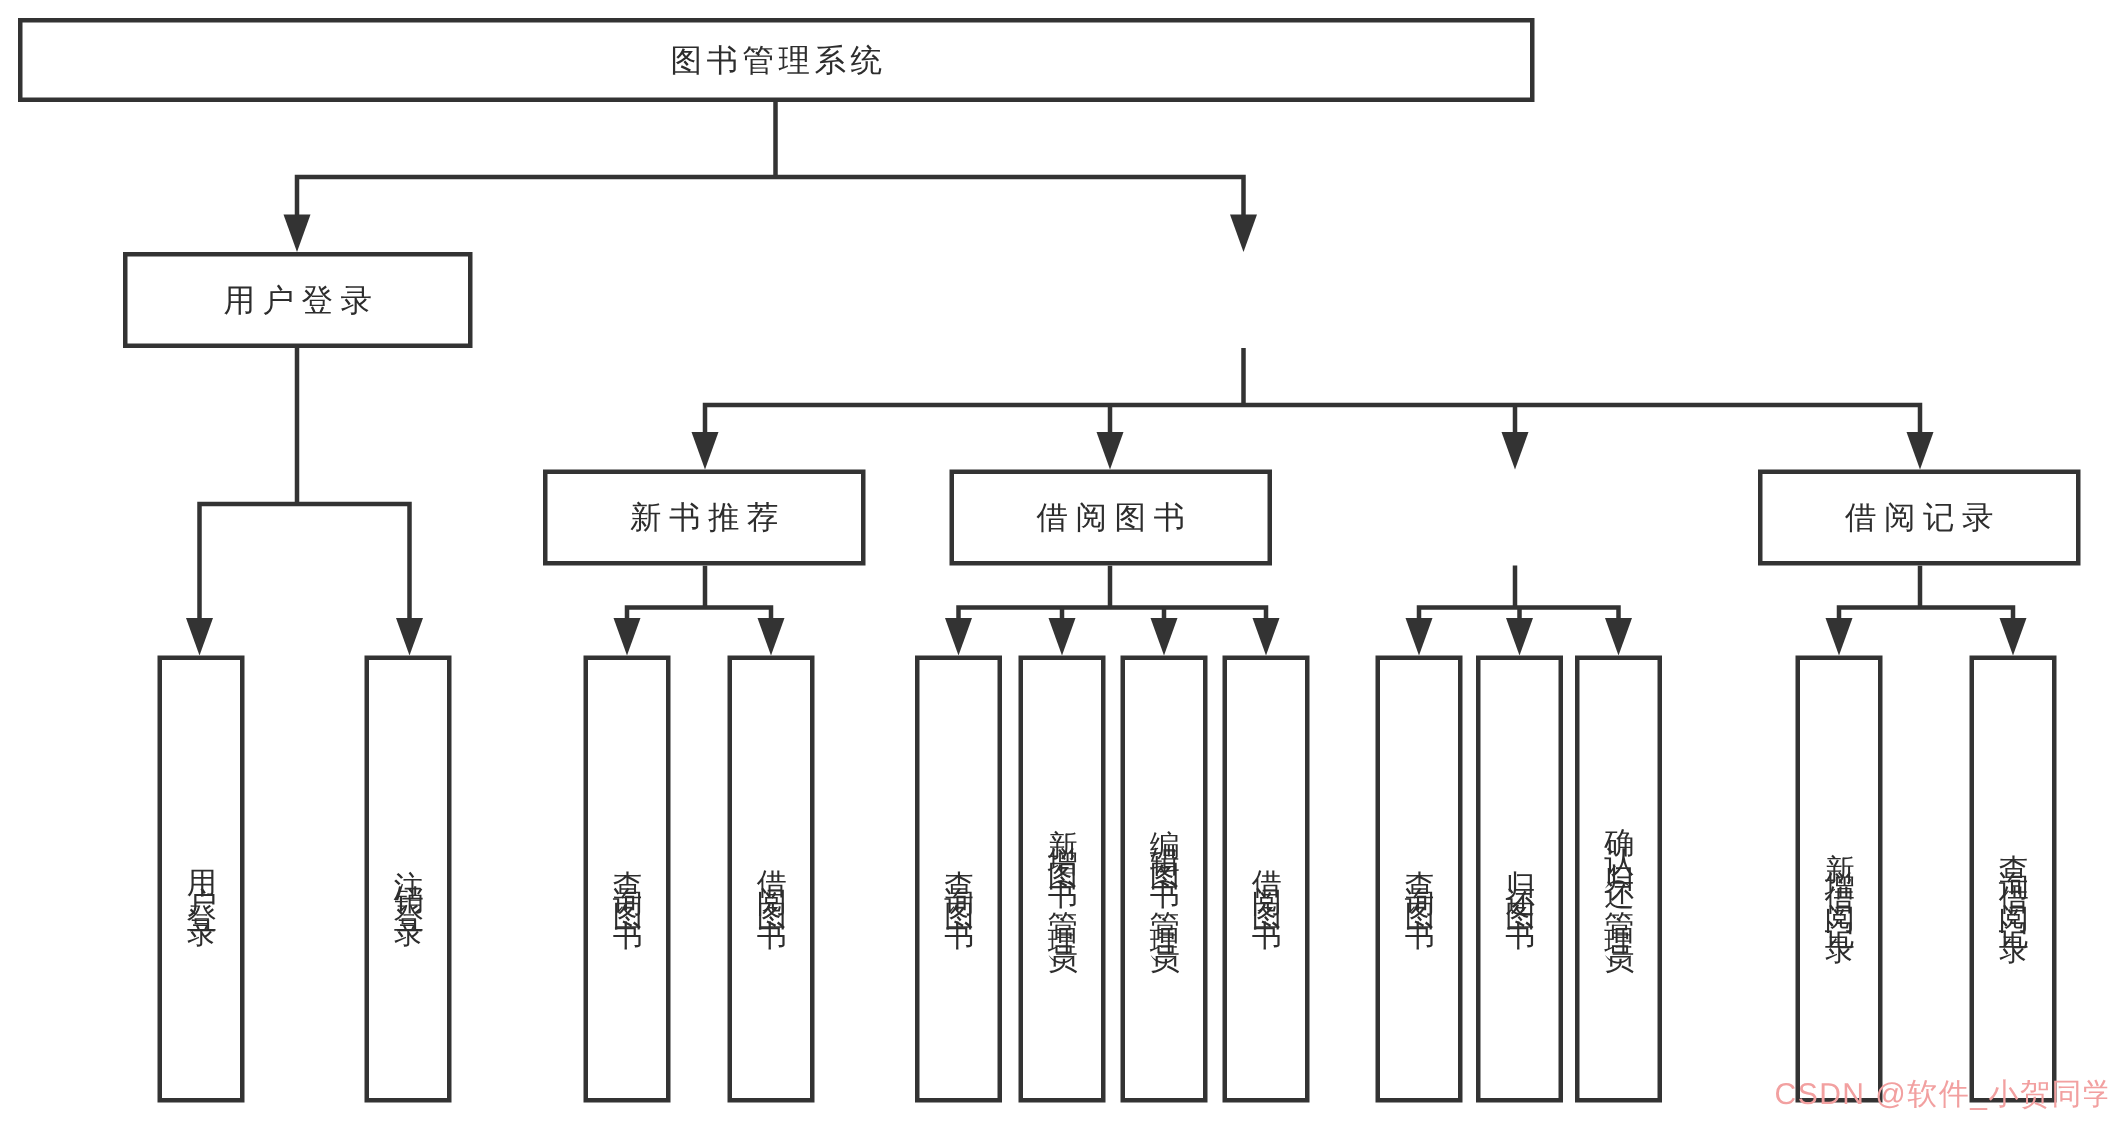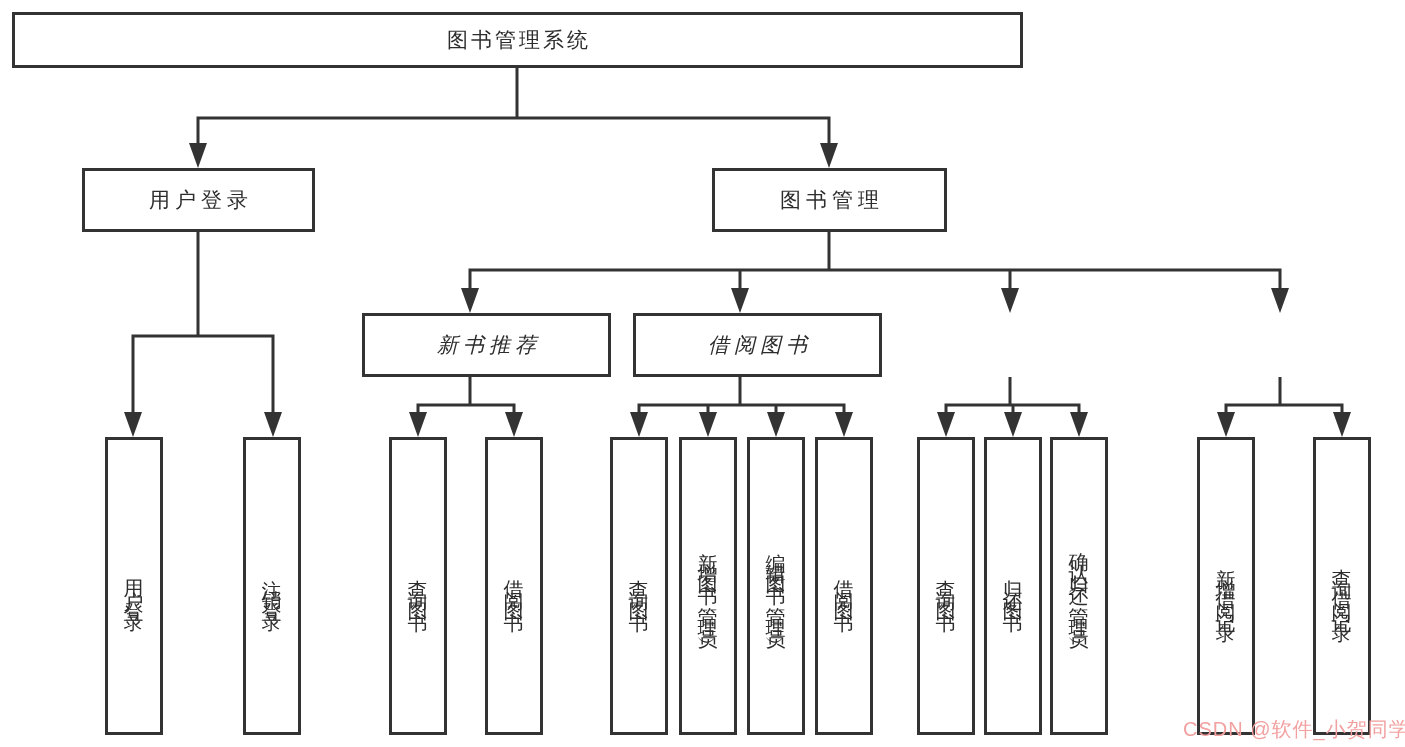--- a/index.html
+++ b/index.html
@@ -31,21 +31,21 @@
   .hlabel {
     font-size: 21px;
     letter-spacing: 5px;
     text-indent: 5px;
     white-space: nowrap;
   }
   .root-box  { left: 12px;  top: 12px;  width: 1011px; height: 56px; }
   .root-box .hlabel { letter-spacing: 3px; text-indent: 3px; }
   .lv2-a { left: 82px;  top: 168px; width: 233px; height: 64px; }
   .lv2-b { left: 712px; top: 168px; width: 235px; height: 64px; }
-  .lv3   { top: 313px; width: 249px; height: 64px; font-style: italic; }
+  .lv3   { top: 313px; width: 215px; height: 64px; }
   .leaf  { top: 437px; width: 58px; height: 298px; }
   .vlabel {
     writing-mode: vertical-rl;
     text-orientation: mixed;
     font-size: 20px;
     line-height: 1;
     letter-spacing: 11px;
     white-space: nowrap;
   }
   .watermark {
@@ -104,29 +104,29 @@
     </g>
   </svg>
 
   <div class="box root-box">
     <span class="hlabel">图书管理系统</span>
   </div>
 
   <div class="box lv2-a">
     <span class="hlabel">用户登录</span>
   </div>
-  <div class="box lv2-b">
-    <span class="hlabel">图书管理</span>
-  </div>
 
   <div class="box lv3" style="left:362px">
     <span class="hlabel">新书推荐</span>
   </div>
   <div class="box lv3" style="left:633px">
     <span class="hlabel">借阅图书</span>
+  </div>
+  <div class="box lv3" style="left:1172px">
+    <span class="hlabel">借阅记录</span>
   </div>
 
   <div class="box leaf" style="left:105px">
     <span class="vlabel">用户登录</span>
   </div>
   <div class="box leaf" style="left:243px">
     <span class="vlabel">注销登录</span>
   </div>
 
   <div class="box leaf" style="left:389px">

